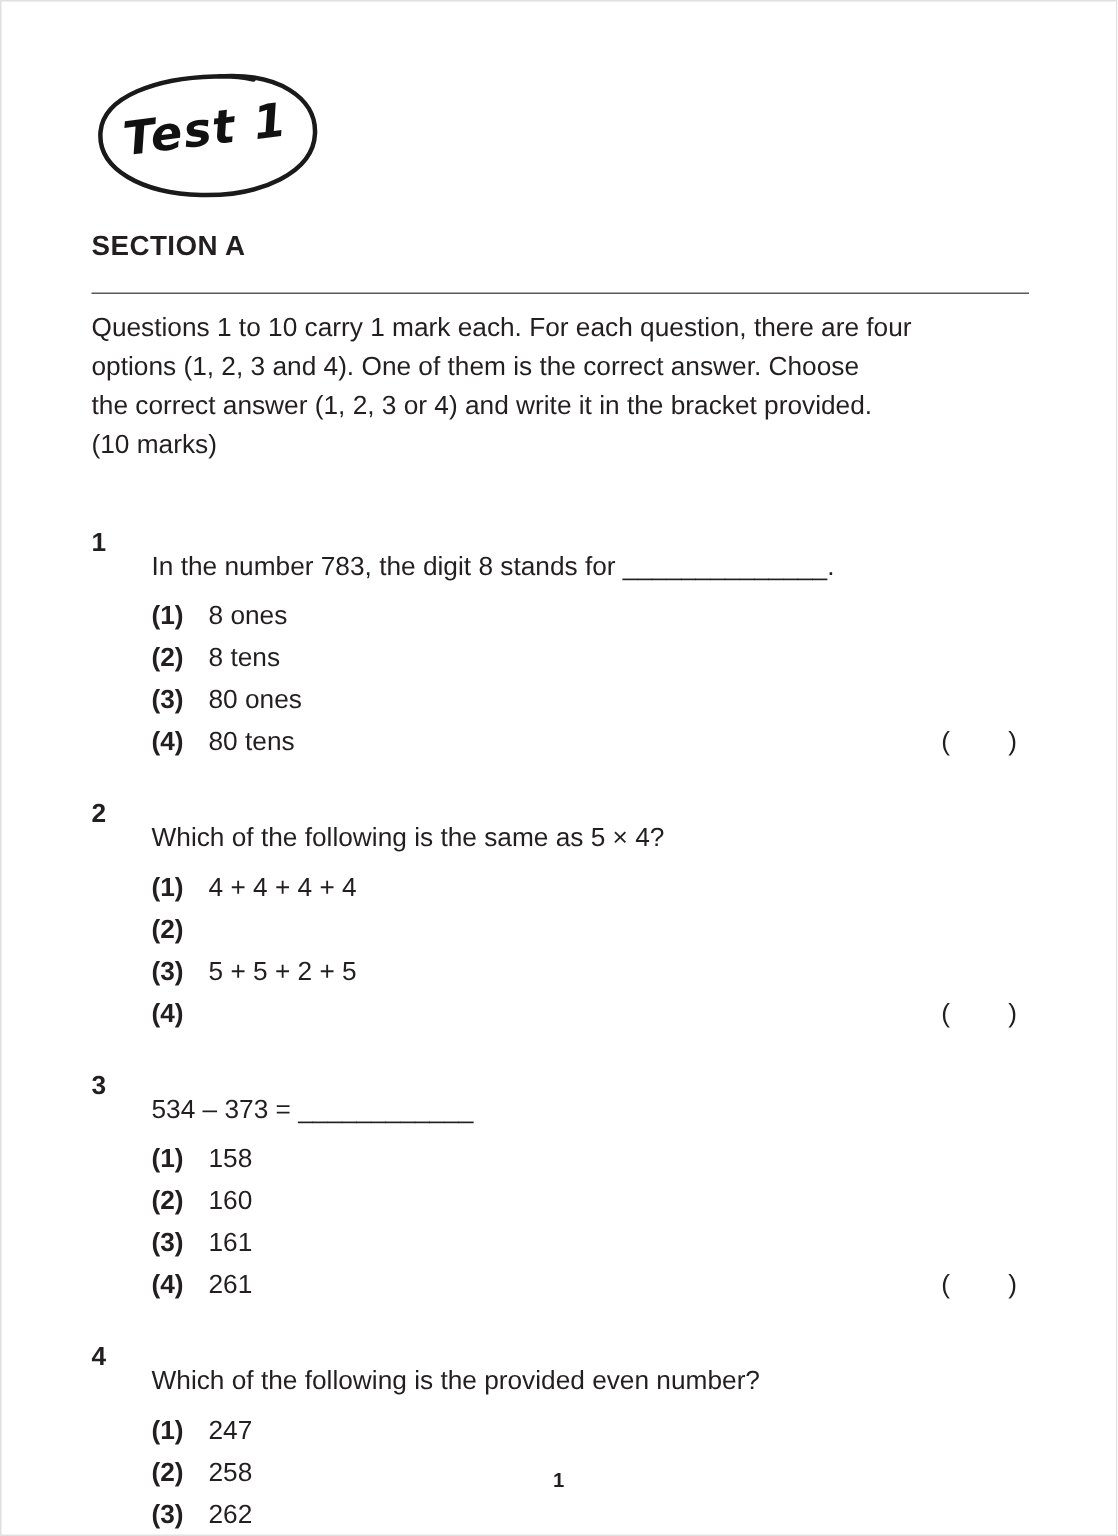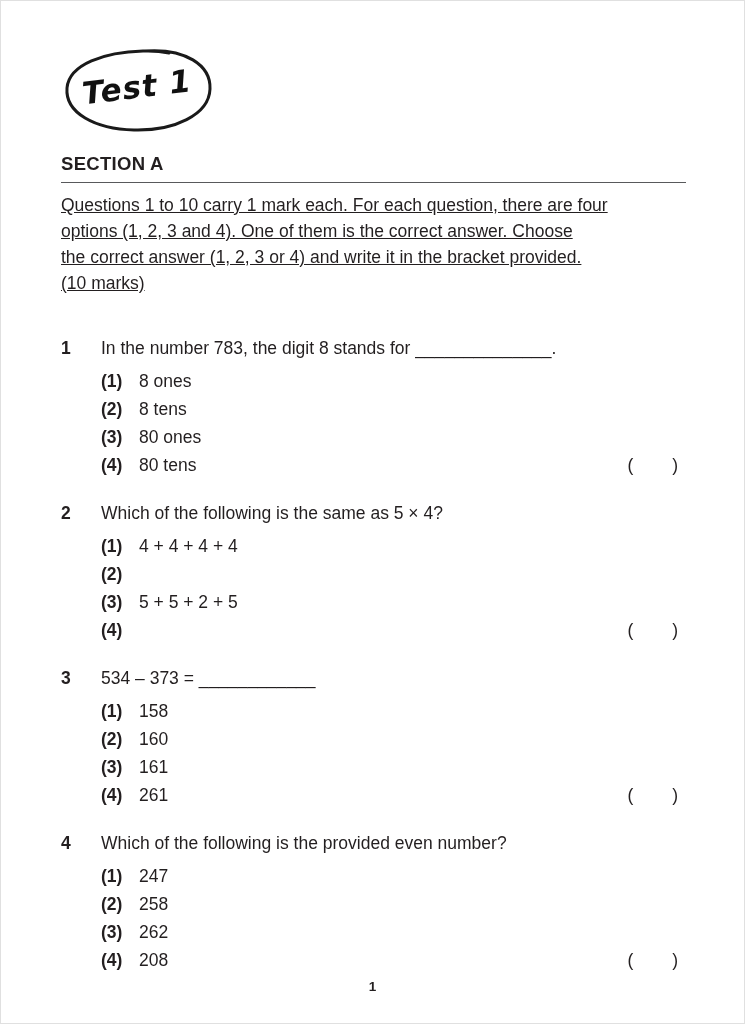--- a/index.html
+++ b/index.html
@@ -44,45 +44,44 @@
   .main {
     position: absolute;
     left: 60px;
     top: 152px;
     width: 625px;
   }
   .section-title {
     font-size: 18.5px;
     font-weight: bold;
     letter-spacing: 0.3px;
-    padding-bottom: 7px;
+    padding-bottom: 20px;
     border-bottom: 1.5px solid #58595b;
   }
   .instructions {
     margin-top: 9px;
     font-size: 17.5px;
     line-height: 26px;
     white-space: pre-line;
-    text-decoration: underline;
   }
 
   
   .questions { margin-top: 38px; }
   .question { margin-bottom: 20px; }
   .q-head {
     display: flex;
     font-size: 17.5px;
     line-height: 28px;
     margin-bottom: 5px;
   }
   .q-num {
     flex: 0 0 40px;
     font-weight: bold;
   }
-  .q-text { flex: 1; }
+  .q-text { flex: 1; margin-top: 16px; }
   .option {
     display: flex;
     align-items: baseline;
     padding-left: 40px;
     font-size: 17.5px;
     line-height: 28px;
   }
   .opt-label {
     flex: 0 0 38px;
     font-weight: bold;

